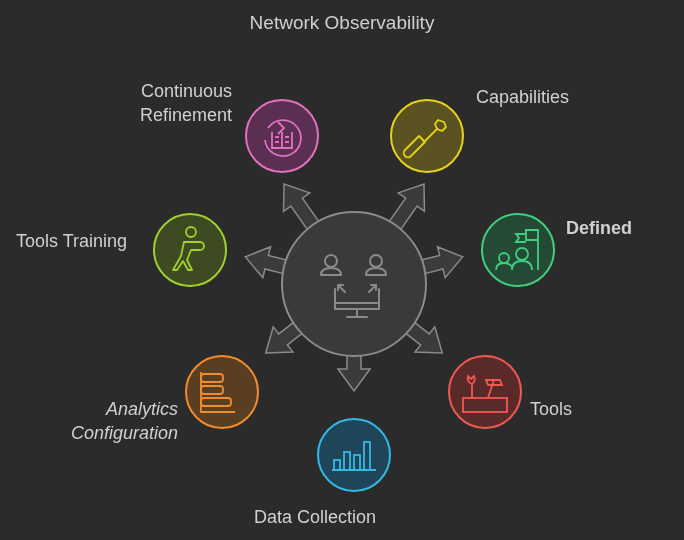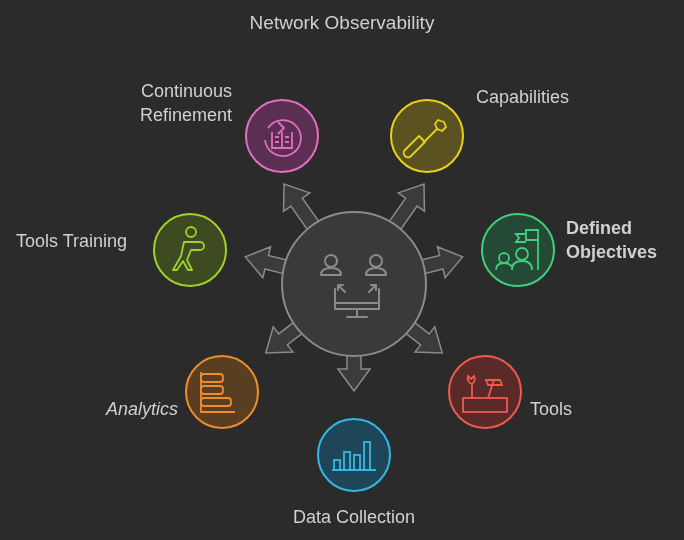--- a/index.html
+++ b/index.html
@@ -121,26 +121,26 @@
 
 <div class="lbl r" style="left:100px;top:79px;width:132px;">
   <div>Continuous</div>
   <div>Refinement</div>
 </div>
 <div class="lbl" style="left:476px;top:85px;">
   <div>Capabilities</div>
 </div>
 <div class="lbl" style="left:566px;top:216px;font-weight:bold;">
   <div>Defined</div>
-  <div>Objectives</div>
 </div>
 <div class="lbl" style="left:530px;top:397px;">
   <div>Tools</div>
 </div>
-<div class="lbl" style="left:254px;top:505px;width:200px;text-align:center;">
+<div class="lbl" style="left:254px;top:505px;width:200px;">
   <div>Data Collection</div>
 </div>
 <div class="lbl r" style="left:30px;top:397px;width:148px;font-style:italic;">
   <div>Analytics</div>
+  <div>Configuration</div>
 </div>
 <div class="lbl" style="left:16px;top:229px;">
   <div>Tools Training</div>
 </div>
 
 </body></html>

